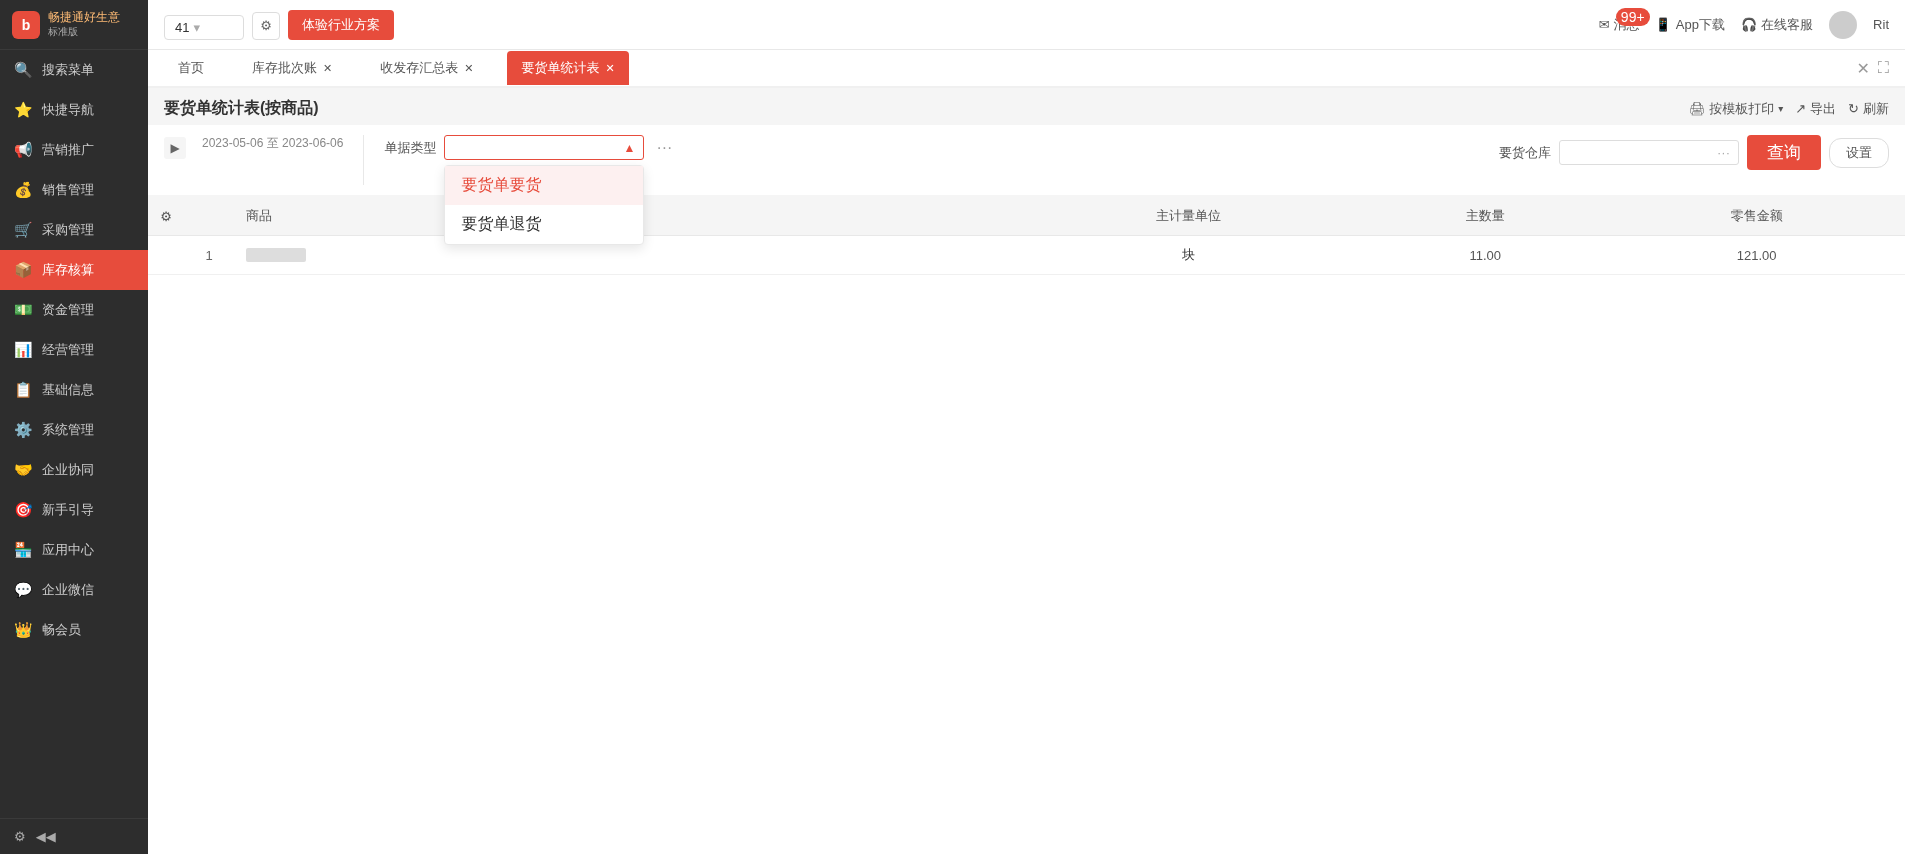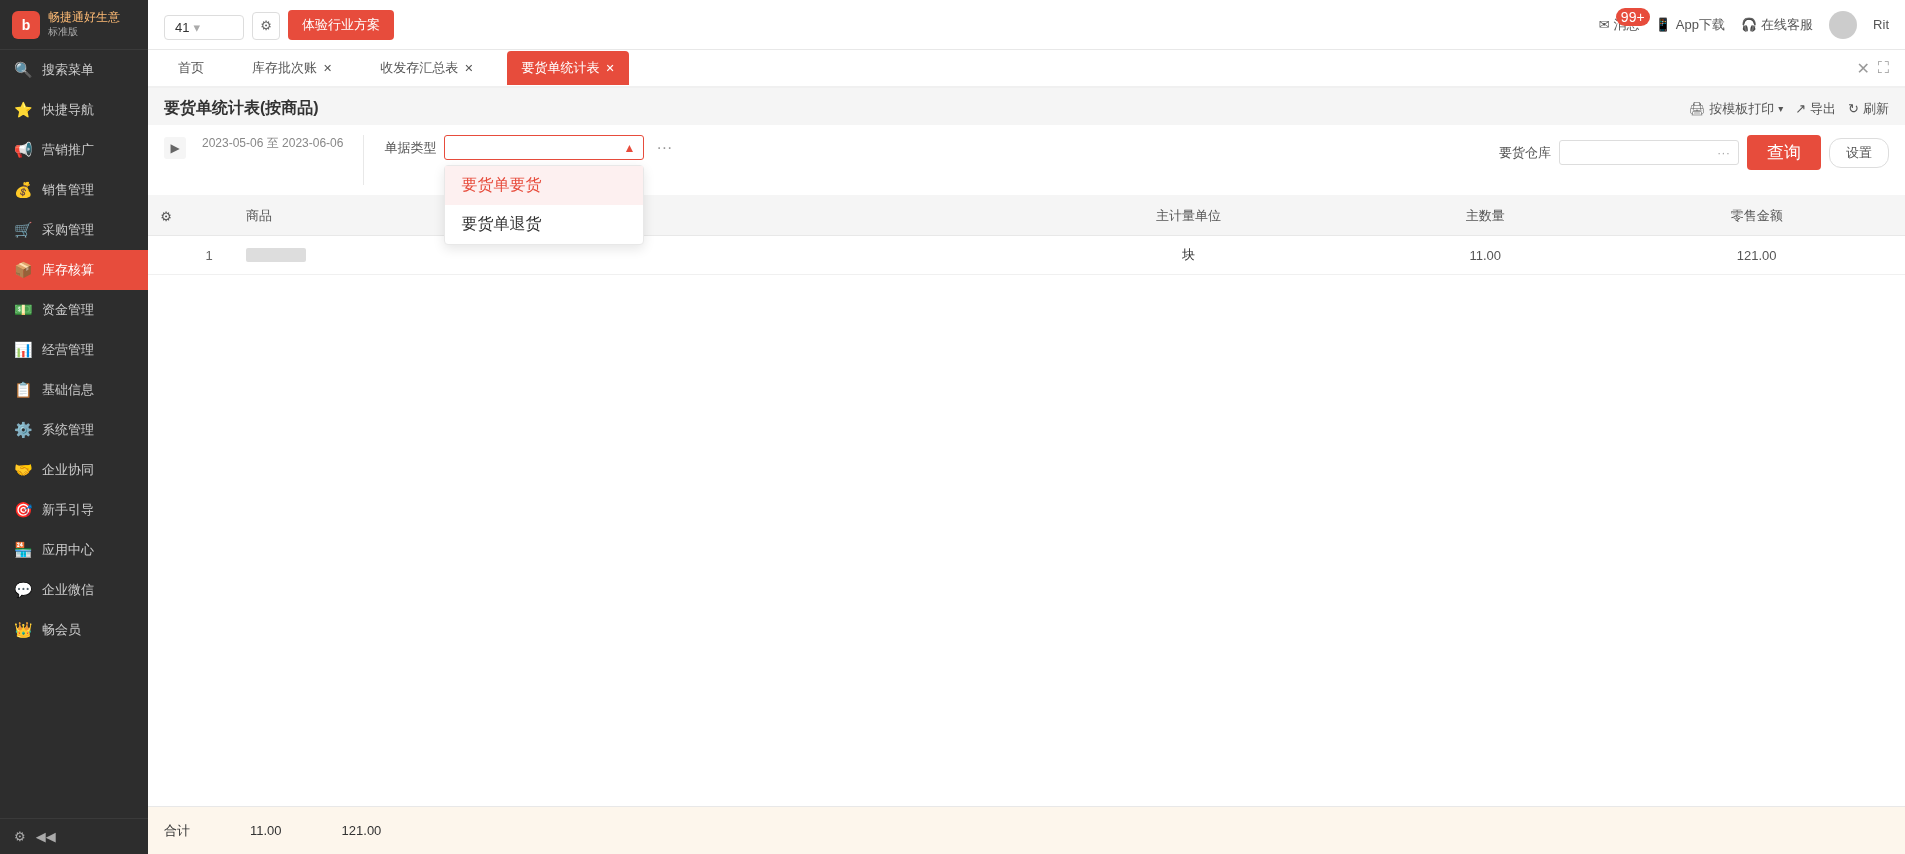--- a/index.html
+++ b/index.html
@@ -623,24 +623,15 @@
               <span class="blurred">&nbsp;&nbsp;&nbsp;&nbsp;&nbsp;&nbsp;&nbsp;&nbsp;</span>
             </td>
             <td class="center">块</td>
             <td class="center number">11.00</td>
             <td class="center number">121.00</td>
           </tr>
         </tbody>
       </table>
     </div>
 
-    <div class="totals-bar">
-      <span class="totals-label">合计</span>
-      <div class="totals-item">
-        <span>11.00</span>
-      </div>
-      <div class="totals-item">
-        <span>121.00</span>
-      </div>
-    </div>
 
   </div>
 </div>
 
 </body></html>

